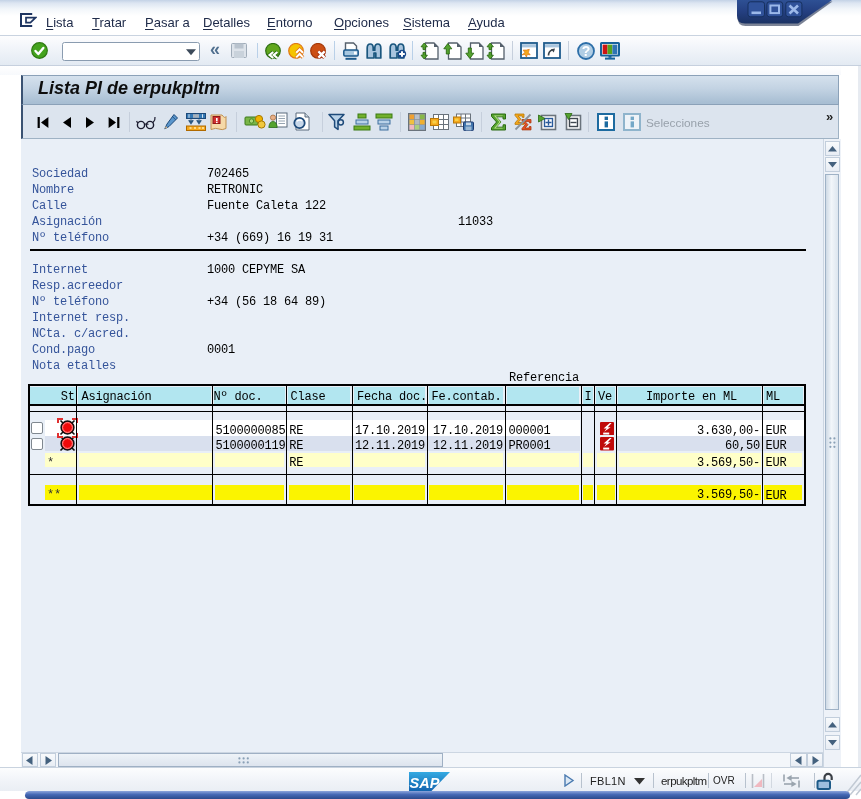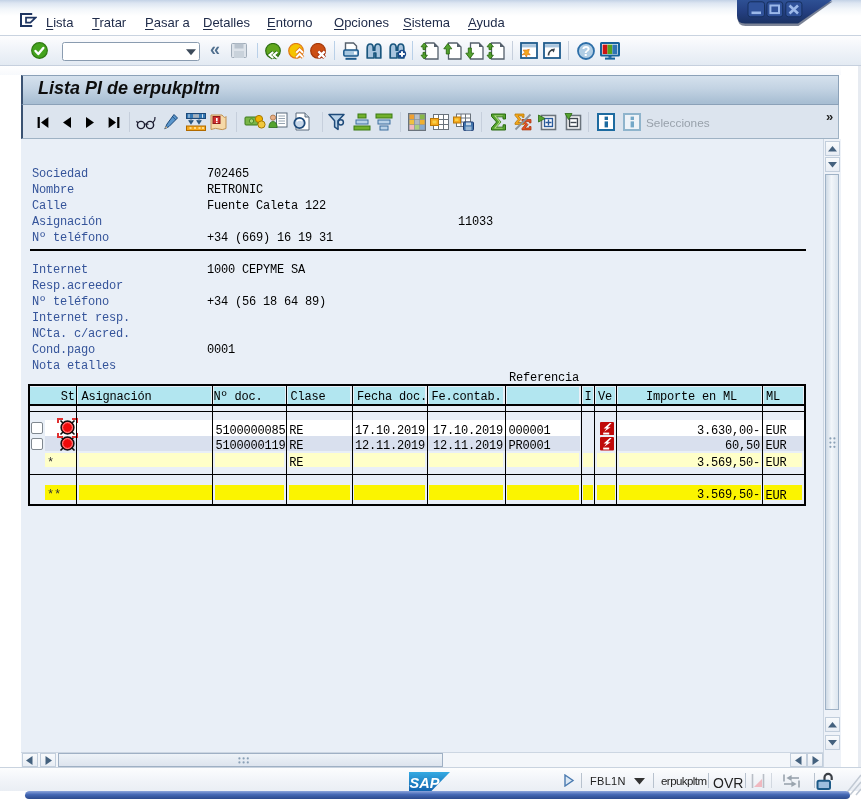--- a/index.html
+++ b/index.html
@@ -556,21 +556,21 @@
  <path d="M2,1 L10,6.5 L2,12 z" fill="#dce8f4" stroke="#4a7ab0" stroke-width="1.4"></path>
 </svg>
 <div class="sep2" style="left:581px;top:773px;height:15px;background:#b8c2ce"></div>
 <span class="a" style="left:590px;top:774.5px;font-size:11px;letter-spacing:0.3px;color:#222">FBL1N</span>
 <svg class="a" style="left:634px;top:778px" width="11" height="7" viewBox="0 0 11 7">
       <path d="M0,0 h11 L5.5,6.5 z" fill="#333"></path>
     </svg>
 <div class="sep2" style="left:652.5px;top:773px;height:15px;background:#b8c2ce"></div>
 <span class="a" style="left:661px;top:775px;font-size:11.5px;letter-spacing:-0.55px;color:#222">erpukpltm</span>
 <div class="sep2" style="left:708px;top:773px;height:15px;background:#b8c2ce"></div>
-<span class="a" style="left:713px;top:775px;font-size:14px;color:#222">OVR</span>
+<span class="a" style="left:713px;top:775px;font-size:10px;color:#222">OVR</span>
 <div class="sep2" style="left:745px;top:773px;height:15px;background:#b8c2ce"></div>
 
 <svg class="a" style="left:751px;top:773.5px" width="14" height="14" viewBox="0 0 14 14">
  <path d="M1.5,0 v14 M12.5,0 v14" stroke="#b8bec6" stroke-width="1.6"></path>
  <path d="M3,13 L11,5 V13 z" fill="#f0b8c0"></path>
 </svg>
 <div class="sep2" style="left:771px;top:773px;height:15px;background:#d2d8e0"></div>
 
 <svg class="a" style="left:783px;top:774px" width="17" height="14" viewBox="0 0 17 14">
  <g stroke="#9aa4ae" stroke-width="1.6" fill="#9aa4ae">

